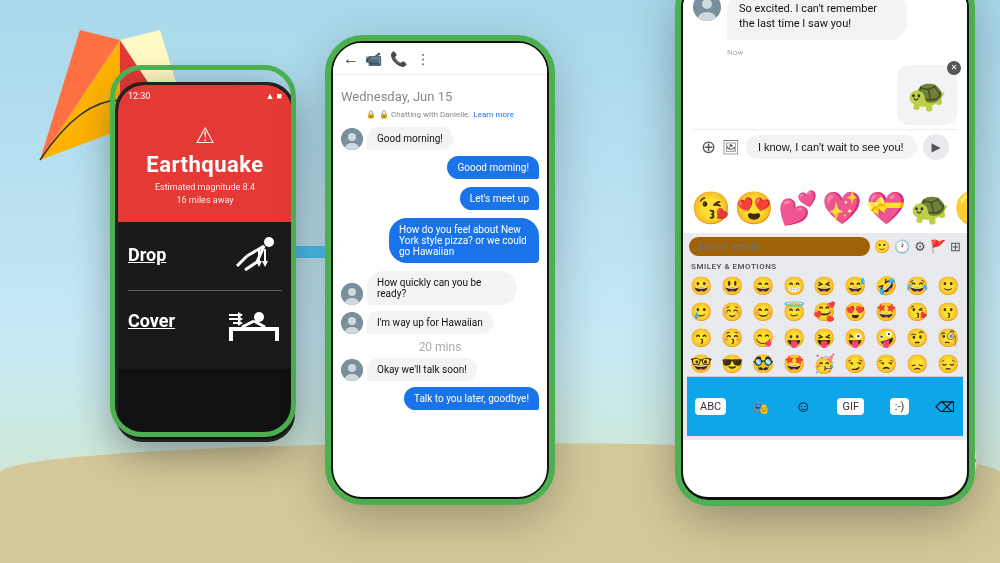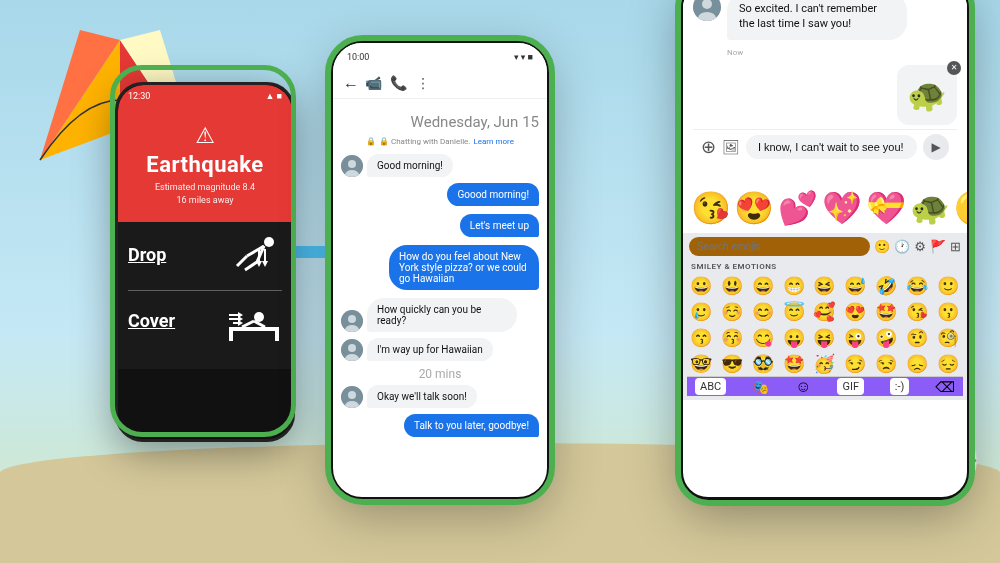--- a/index.html
+++ b/index.html
@@ -198,22 +198,22 @@
       font-size: 14px;
     }
 
     .msg-body {
       padding: 8px;
       overflow-y: auto;
       height: calc(100% - 100px);
     }
 
     .msg-date {
-      text-align: right;
-      font-size: 15px;
+      text-align: left;
+      font-size: 13px;
       color: #888;
       margin: 6px 0;
     }
 
     .msg-secure {
       text-align: center;
       font-size: 8px;
       color: #888;
       margin-bottom: 8px;
       display: flex;
@@ -476,22 +476,22 @@
     .emoji-cell {
       font-size: 18px;
       text-align: center;
       padding: 2px;
     }
 
     .emoji-bottom-bar {
       display: flex;
       align-items: center;
       justify-content: space-between;
-      padding: 0 8px;
-      background: #8b5cf6;
+      padding: 20px 8px;
+      background: #0ea5e9;
       border-top: 1px solid #ccc;
     }
 
     .kbd-btn {
       font-size: 11px;
       color: #333;
       background: #fff;
       border-radius: 4px;
       padding: 2px 5px;
     }
@@ -601,24 +601,20 @@
         </svg>
       </div>
     </div>
   </div>
 </div>
 
 <div class="phone-middle-green-border"></div>
 
 <div class="phone-middle">
 
-  <div class="msg-status-bar">
-    <span>10:00</span>
-    <span>▾ ▾ ■</span>
-  </div>
 
   <div class="msg-header">
     <span class="msg-back">←</span>
     <div class="msg-actions">
       <span>📹</span>
       <span>📞</span>
       <span>⋮</span>
     </div>
   </div>
 

